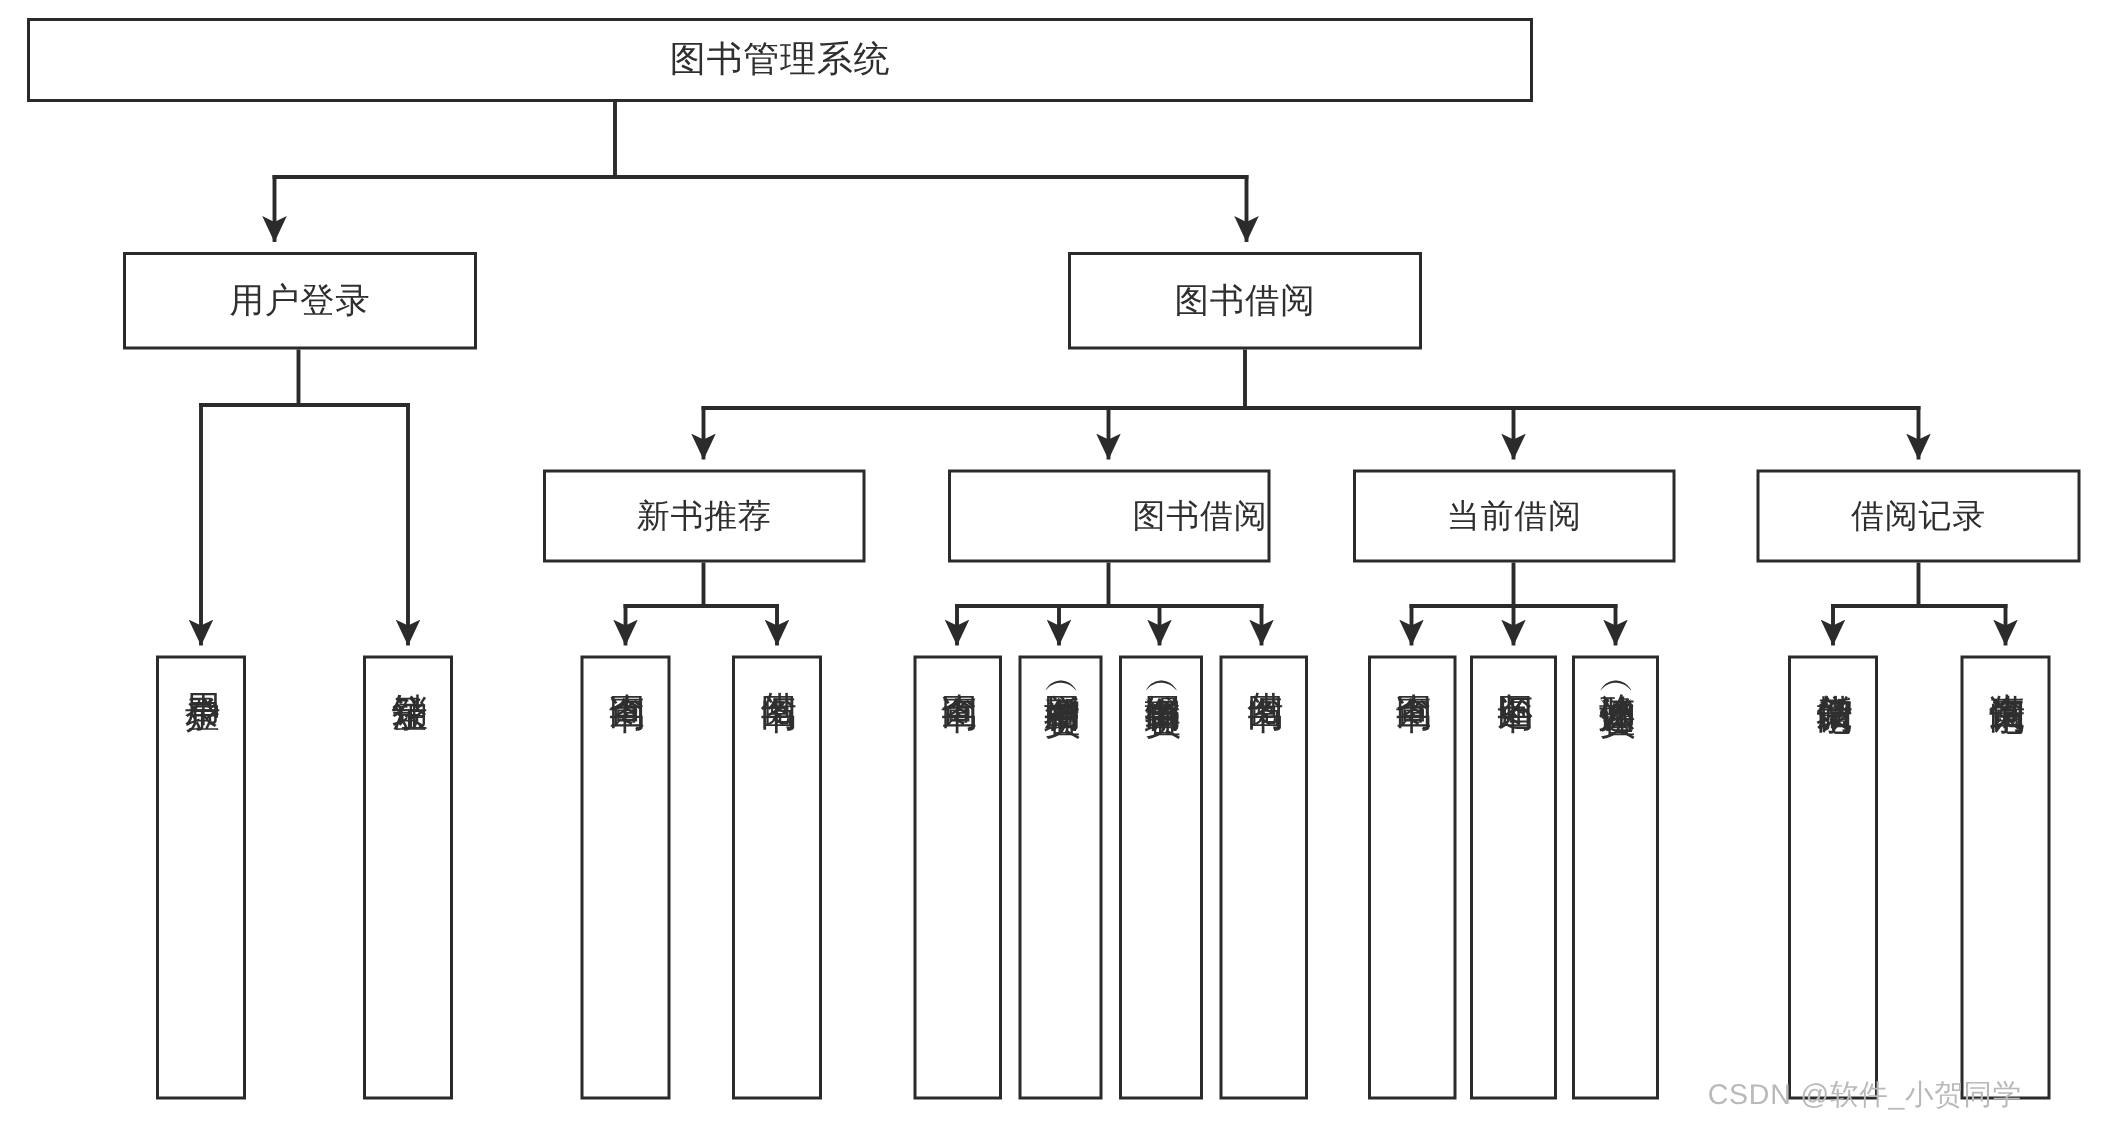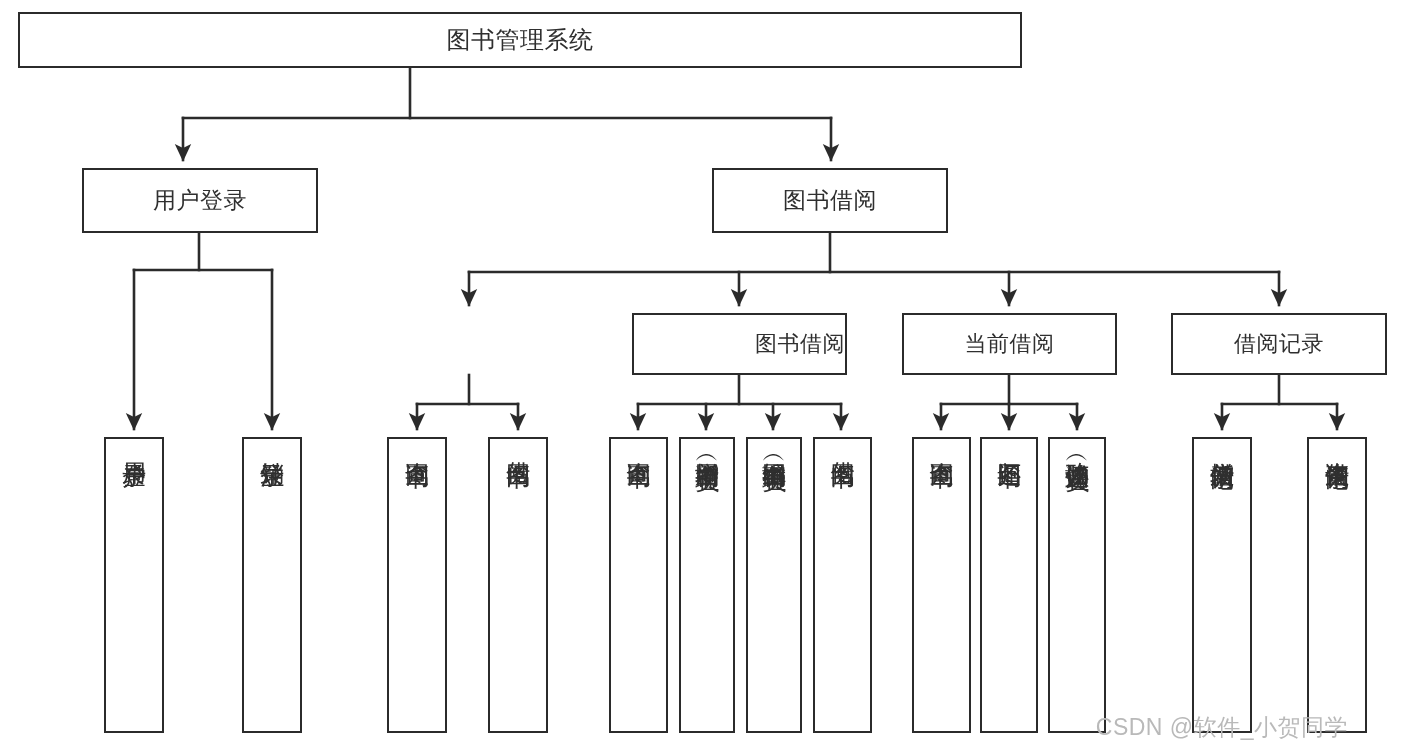--- a/index.html
+++ b/index.html
@@ -58,21 +58,21 @@
     text-orientation: upright;
     line-height: 1.02;
     letter-spacing: 1px;
     white-space: normal;
     max-height: 288px;
   }
   .watermark {
     position: absolute;
     right: 8px;
     bottom: 4px;
-    font-size: 23px;
+    font-size: 19px;
     color: #b9b9b9;
     letter-spacing: 0.5px;
     user-select: none;
   }
 </style>
 </head>
 <body>
 
 <div id="diagram-root">
 
@@ -131,20 +131,23 @@
     <span class="node-label">图书管理系统</span>
   </div>
 
   <div class="node-box node-l2" style="left:82px; top:168px; width:236px; height:65px;">
     <span class="node-label">用户登录</span>
   </div>
   <div class="node-box node-l2" style="left:712px; top:168px; width:236px; height:65px;">
     <span class="node-label">图书借阅</span>
   </div>
 
+  <div class="node-box node-l3" style="left:362px; top:313px; width:215px; height:62px;">
+    <span class="node-label">新书推荐</span>
+  </div>
   <div class="node-box node-l3" style="left:632px; top:313px; width:215px; height:62px;justify-content:flex-end;">
     <span class="node-label">图书借阅</span>
   </div>
   <div class="node-box node-l3" style="left:1171px; top:313px; width:216px; height:62px;">
     <span class="node-label">借阅记录</span>
   </div>
   <div class="node-box node-l3" style="left:902px; top:313px; width:215px; height:62px;">
     <span class="node-label">当前借阅</span>
   </div>
 

